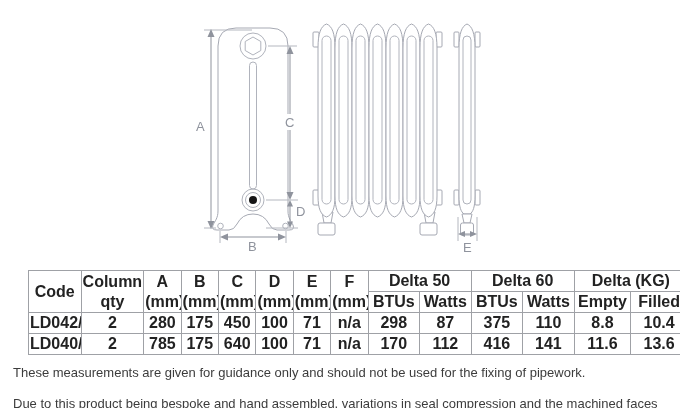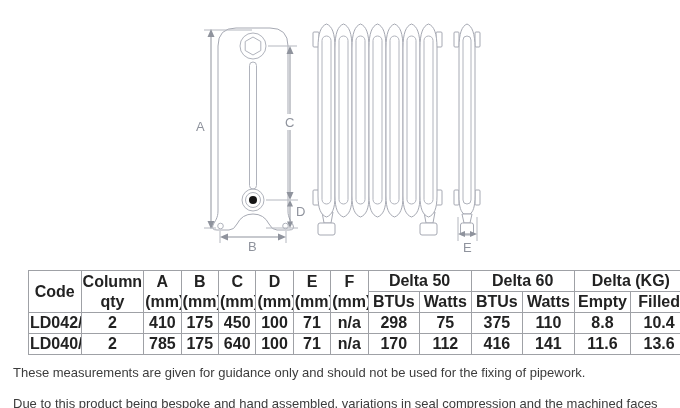--- a/index.html
+++ b/index.html
@@ -220,28 +220,28 @@
       <th>BTUs</th>
       <th>Watts</th>
       <th>Empty</th>
       <th>Filled</th>
     </tr>
   </thead>
   <tbody>
     <tr>
       <td>LD042/043</td>
       <td>2</td>
-      <td>410</td>
+      <td>280</td>
       <td>175</td>
       <td>450</td>
       <td>100</td>
       <td>71</td>
       <td>n/a</td>
       <td>298</td>
-      <td>75</td>
+      <td>87</td>
       <td>375</td>
       <td>110</td>
       <td>8.8</td>
       <td>10.4</td>
     </tr>
     <tr>
       <td>LD040/041</td>
       <td>2</td>
       <td>785</td>
       <td>175</td>

